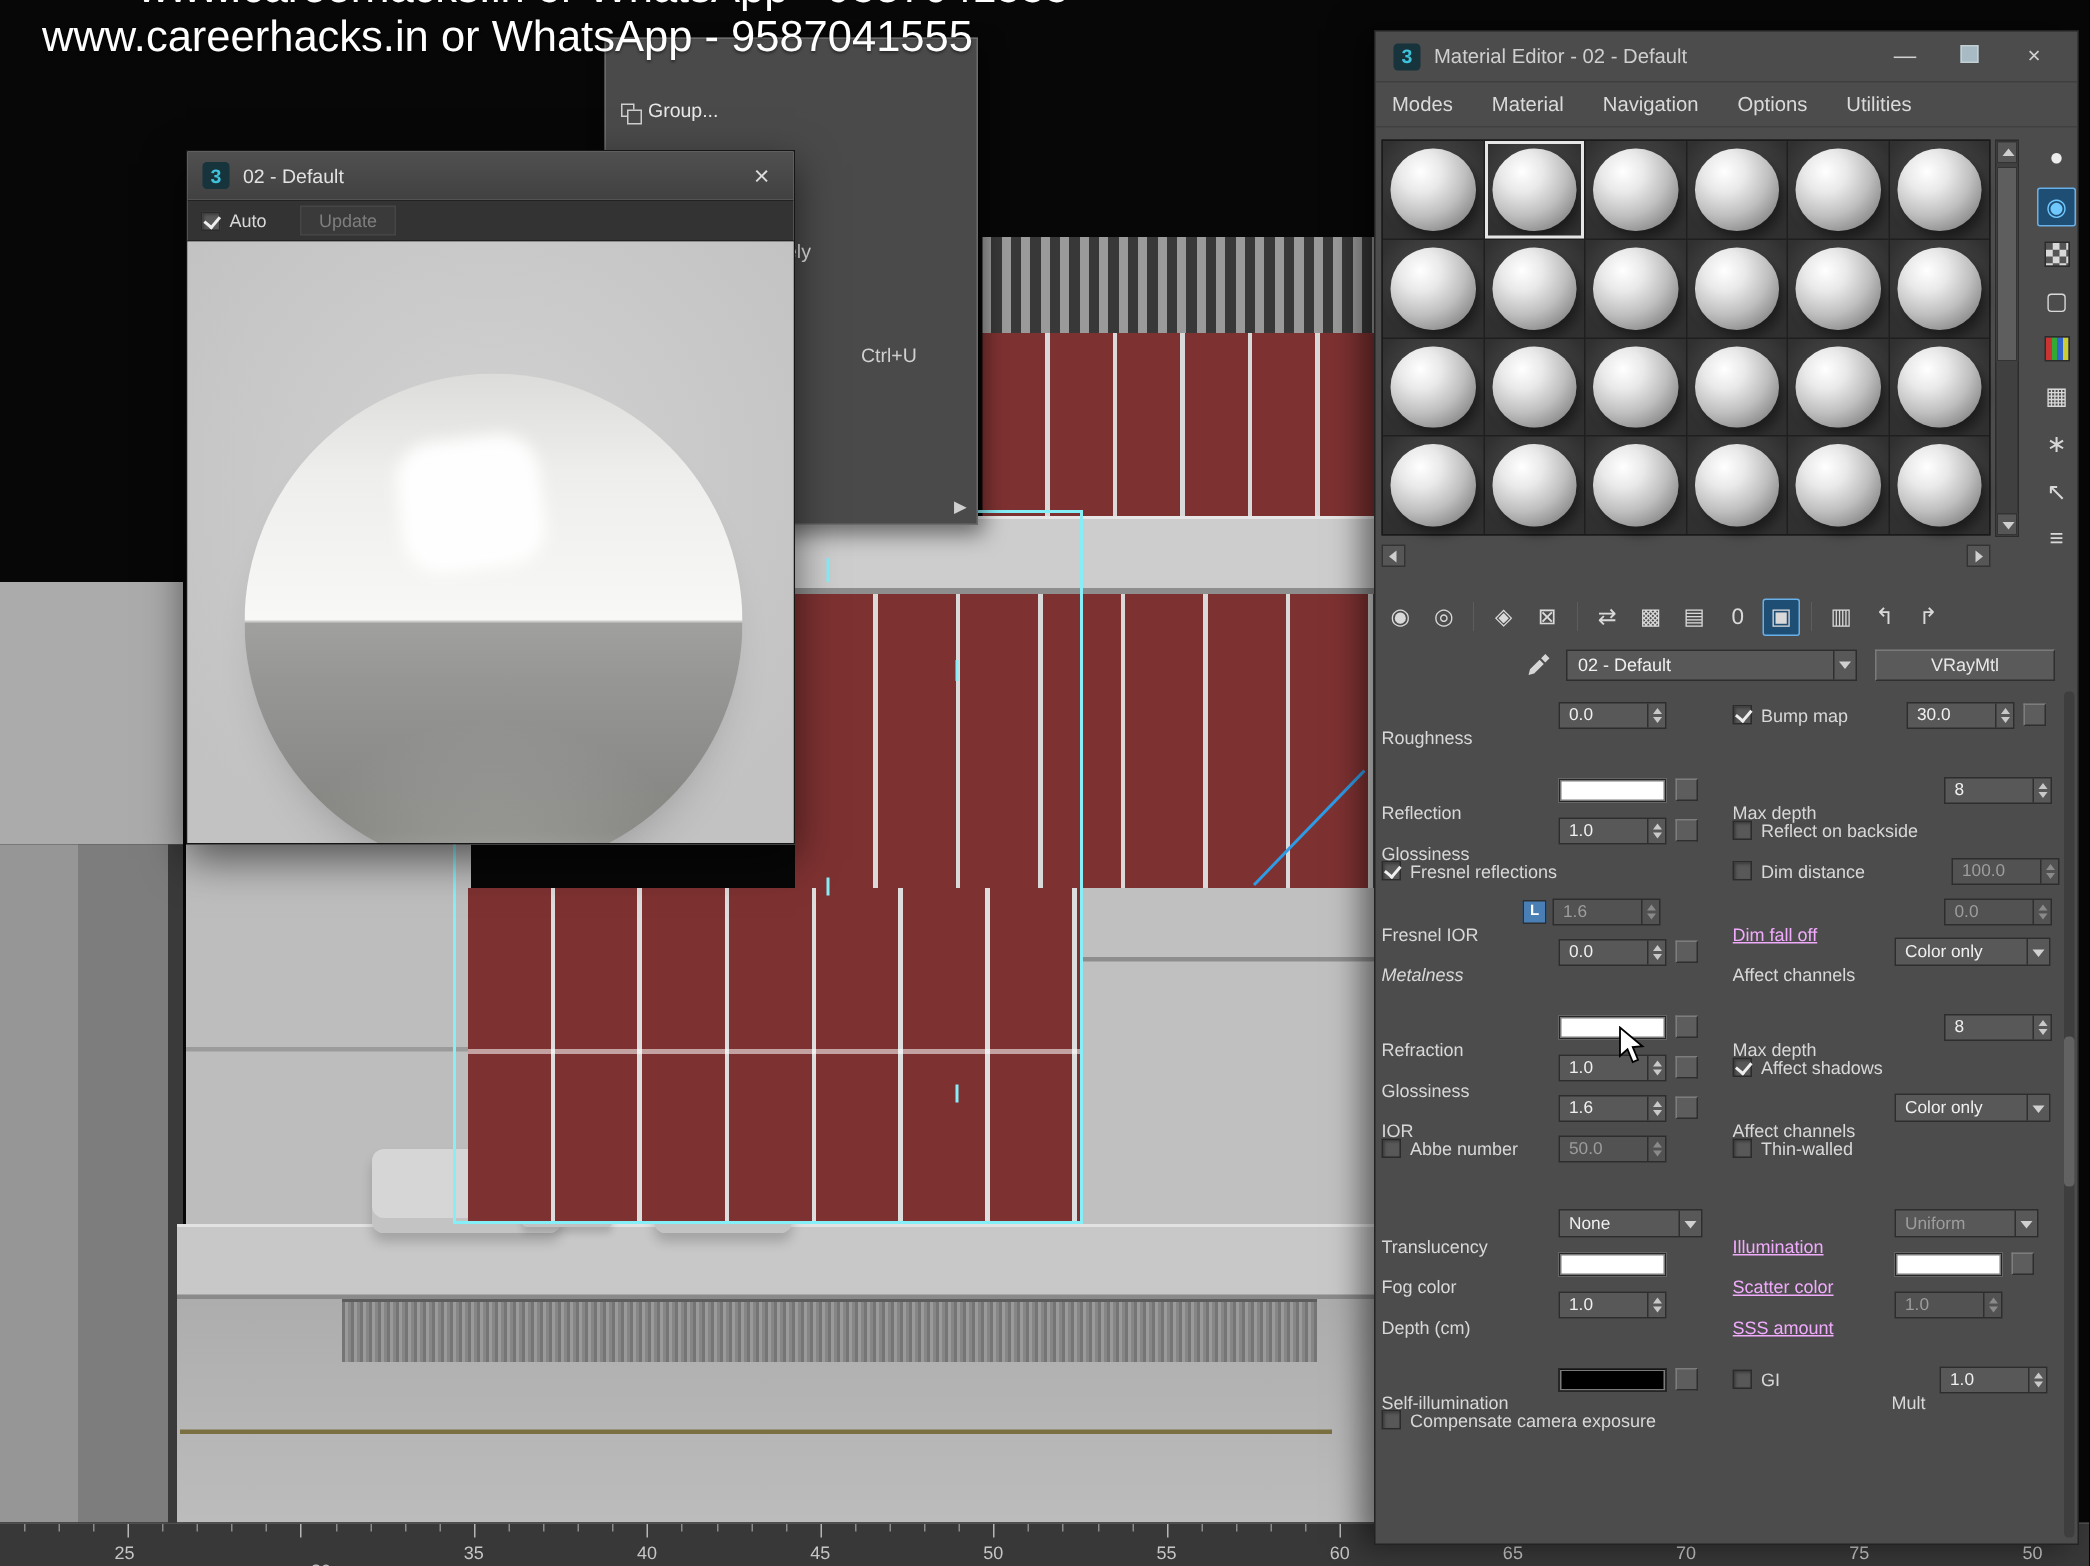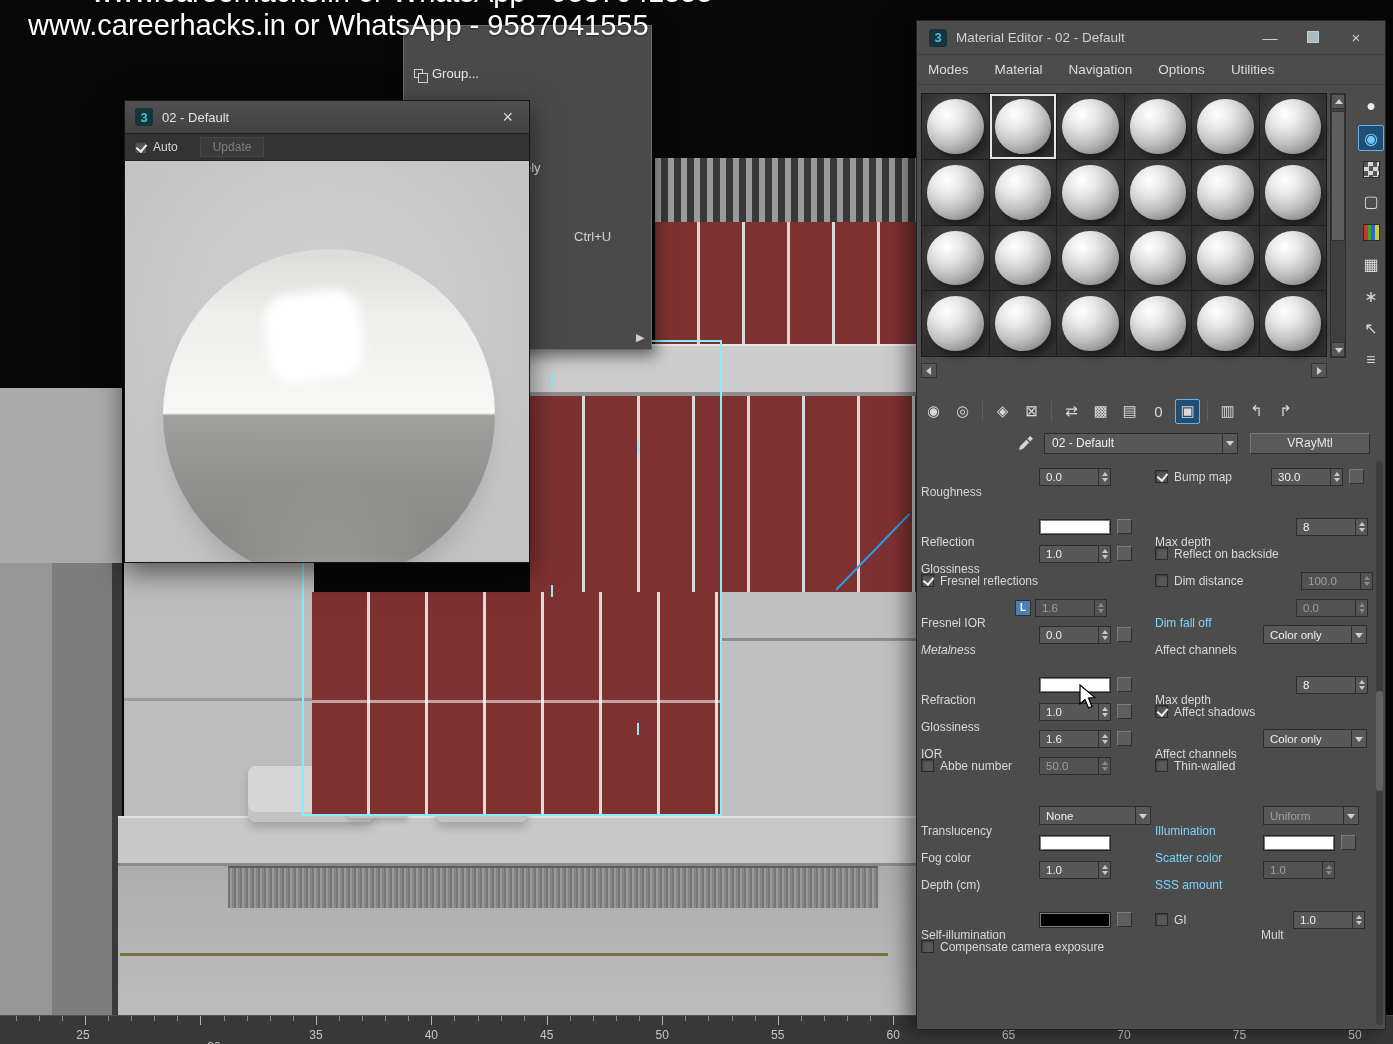--- a/index.html
+++ b/index.html
@@ -156,21 +156,21 @@
         border-left:4px solid transparent;border-right:4px solid transparent;border-top:5px solid #d0d0d0;}
   .type-btn{margin-left:12px;width:120px;height:21px;line-height:19px;text-align:center;font-size:12px;
         color:#e8e8e8;background:#5a5a5a;border:1px solid #2f2f2f;border-top-color:#7a7a7a;border-left-color:#7a7a7a;}
 
   .params{position:absolute;left:4px;top:442px;width:452px;}
   .p-section{margin-bottom:23px;}
   .p-row{display:flex;align-items:center;height:27px;}
   .p-left{width:234px;flex:none;display:flex;align-items:center;gap:4px;}
   .p-right{flex:1;display:flex;align-items:center;gap:4px;}
   .p-label{font-size:12px;color:#d8d8d8;white-space:nowrap;overflow:hidden;flex:none;margin-top:30px;}
-  .p-label.dis{color:#7dd3fc;}
+  .p-label.dis{color:#f0abfc;text-decoration:underline;}
   .p-field{position:relative;display:flex;align-items:center;height:18px;width:72px;flex:none;
         background:#585858;border:1px solid #2d2d2d;}
   .pf-val{flex:1;padding-left:6px;font-size:11.5px;color:#f0f0f0;}
   .p-field.dis{background:#525252;} .p-field.dis .pf-val{color:#9d9d9d;}
   .pf-spin{width:12px;height:100%;display:flex;flex-direction:column;align-items:center;justify-content:center;
         gap:2px;border-left:1px solid #2f2f2f;flex:none;}
   .pf-spin i{display:block;width:0;height:0;}
   .pf-spin .up{border-left:3.5px solid transparent;border-right:3.5px solid transparent;border-bottom:4px solid #c9c9c9;}
   .pf-spin .dn{border-left:3.5px solid transparent;border-right:3.5px solid transparent;border-top:4px solid #c9c9c9;}
   .p-field.dis .up{border-bottom-color:#8a8a8a;} .p-field.dis .dn{border-top-color:#8a8a8a;}
@@ -612,21 +612,21 @@
                 <span class="cb"></span>
                 <span class="cb-t">Thin-walled</span>
               </label>
             </div>
           </div>
         </div>
         <div class="p-section">
           <div class="p-row">
             <div class="p-left">
               <div class="p-label" style="width: 114px;">Translucency</div>
-              <div class="p-drop" style="width: 112px;">
+              <div class="p-drop" style="width: 96px;">
                 <span class="pd-val">None</span>
                 <span class="pd-arr"></span>
               </div>
             </div>
             <div class="p-right">
               <div class="p-label dis" style="width: 104px;">Illumination</div>
               <div class="p-drop dis" style="width: 96px;">
                 <span class="pd-val">Uniform</span>
                 <span class="pd-arr"></span>
               </div>

